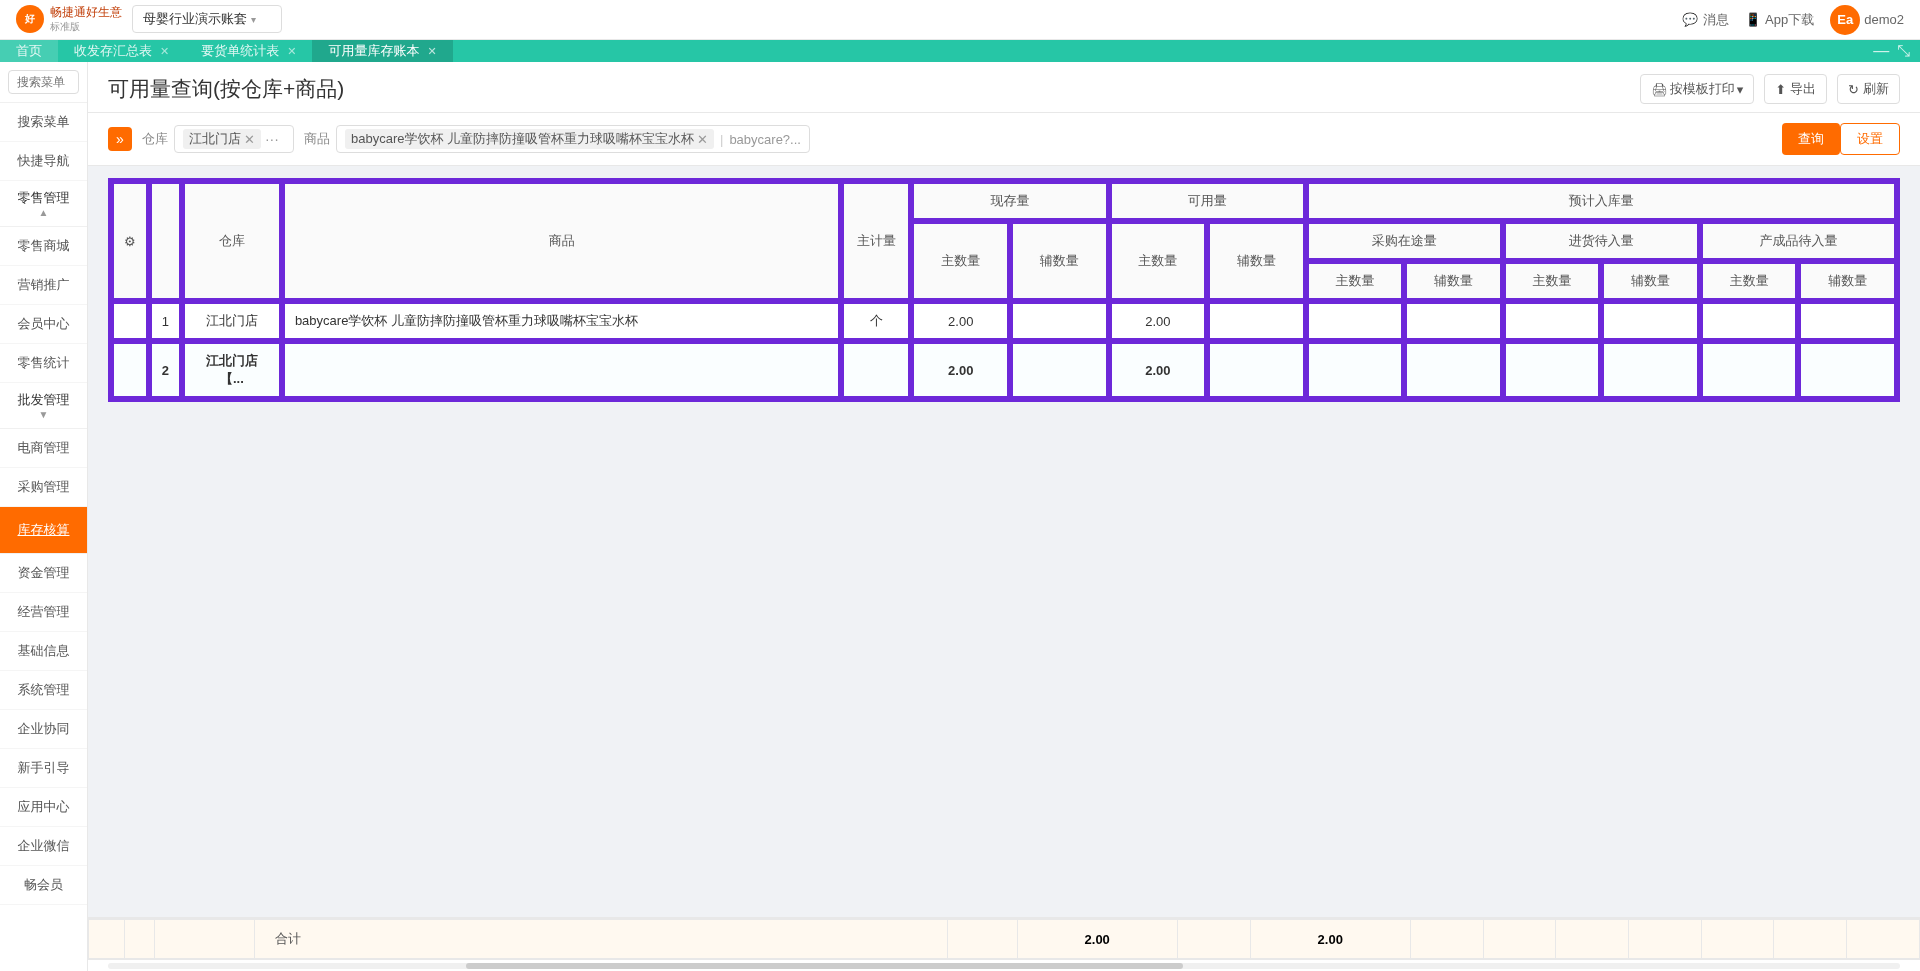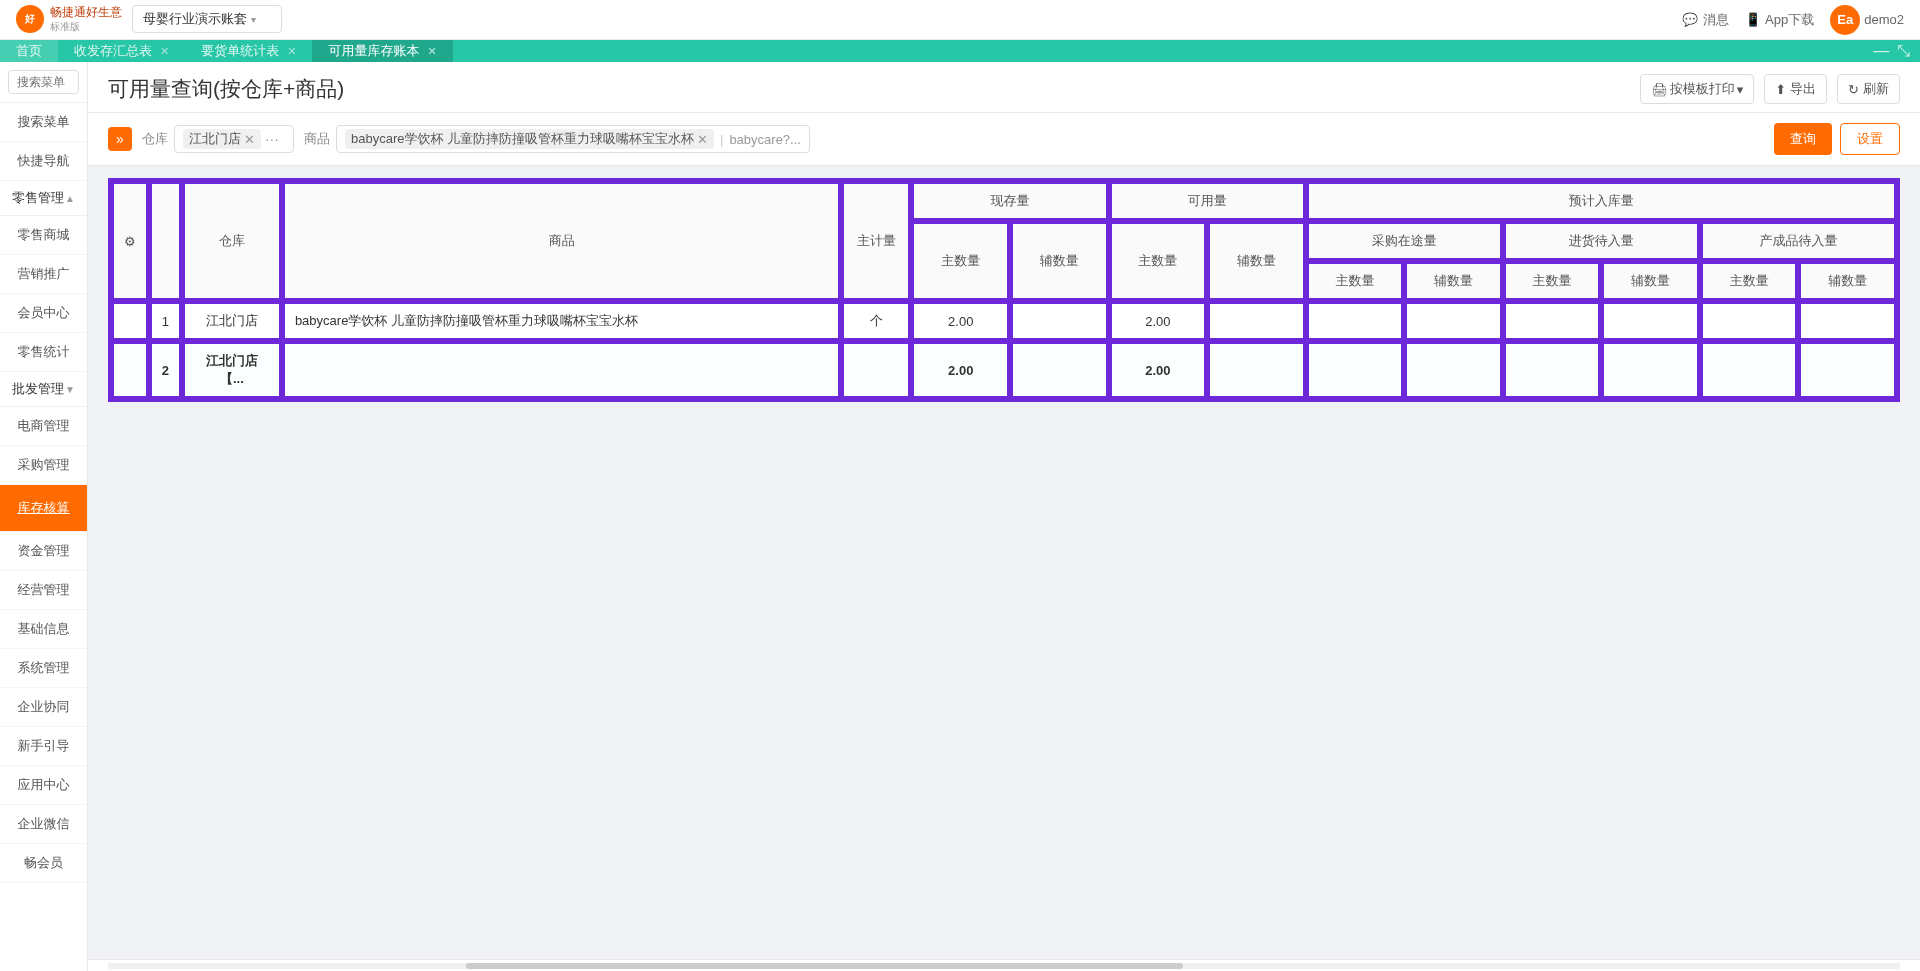--- a/index.html
+++ b/index.html
@@ -102,20 +102,21 @@
     }
     .sidebar-section {
       display: flex;
       align-items: center;
       justify-content: space-between;
       padding: 8px 12px;
       font-size: 12px;
       color: #333;
       cursor: pointer;
       border-bottom: 1px solid #f0f0f0;
+      flex-direction: column;
     }
     .sidebar-section .arrow { color: #999; font-size: 10px; }
 
     
     .content-area { flex: 1; display: flex; flex-direction: column; overflow: hidden; background: #f0f2f5; }
 
     
     .page-header {
       background: white;
       padding: 12px 20px 8px;
@@ -192,21 +193,21 @@
       border: 1px solid #ddd;
       border-radius: 4px;
       padding: 3px 8px;
       min-width: 300px;
       max-width: 500px;
       gap: 4px;
       background: white;
       cursor: pointer;
       overflow: hidden;
     }
-    .filter-actions { margin-left: auto; display: flex; gap: 8px; }
+    .filter-actions { margin-left: auto; display: flex; }
     .btn-query {
       background: #ff6b00;
       color: white;
       border: none;
       padding: 6px 16px;
       border-radius: 4px;
       cursor: pointer;
       font-size: 13px;
     }
     .btn-setting {
@@ -554,20 +555,43 @@
             <td></td>
             <td></td>
             <td></td>
             <td></td>
             <td></td>
           </tr>
         </tbody>
       </table>
     </div>
 
+    <div class="table-footer">
+      <table class="footer-table">
+        <tbody>
+            <tr>
+          <td style="width:36px"></td>
+          <td style="width:30px"></td>
+          <td style="width:100px"></td>
+          <td class="label-cell" style="min-width:200px">合计</td>
+          <td style="width:70px"></td>
+          <td style="font-weight:bold">2.00</td>
+          <td></td>
+          <td style="font-weight:bold">2.00</td>
+          <td></td>
+          <td></td>
+          <td></td>
+          <td></td>
+          <td></td>
+          <td></td>
+          <td></td>
+        </tr>
+      </tbody>
+        </table>
+    </div>
 
     <div class="scroll-bar-area">
       <div class="scroll-track">
         <div class="scroll-thumb"></div>
       </div>
     </div>
 
   </div>
 </div>
 

